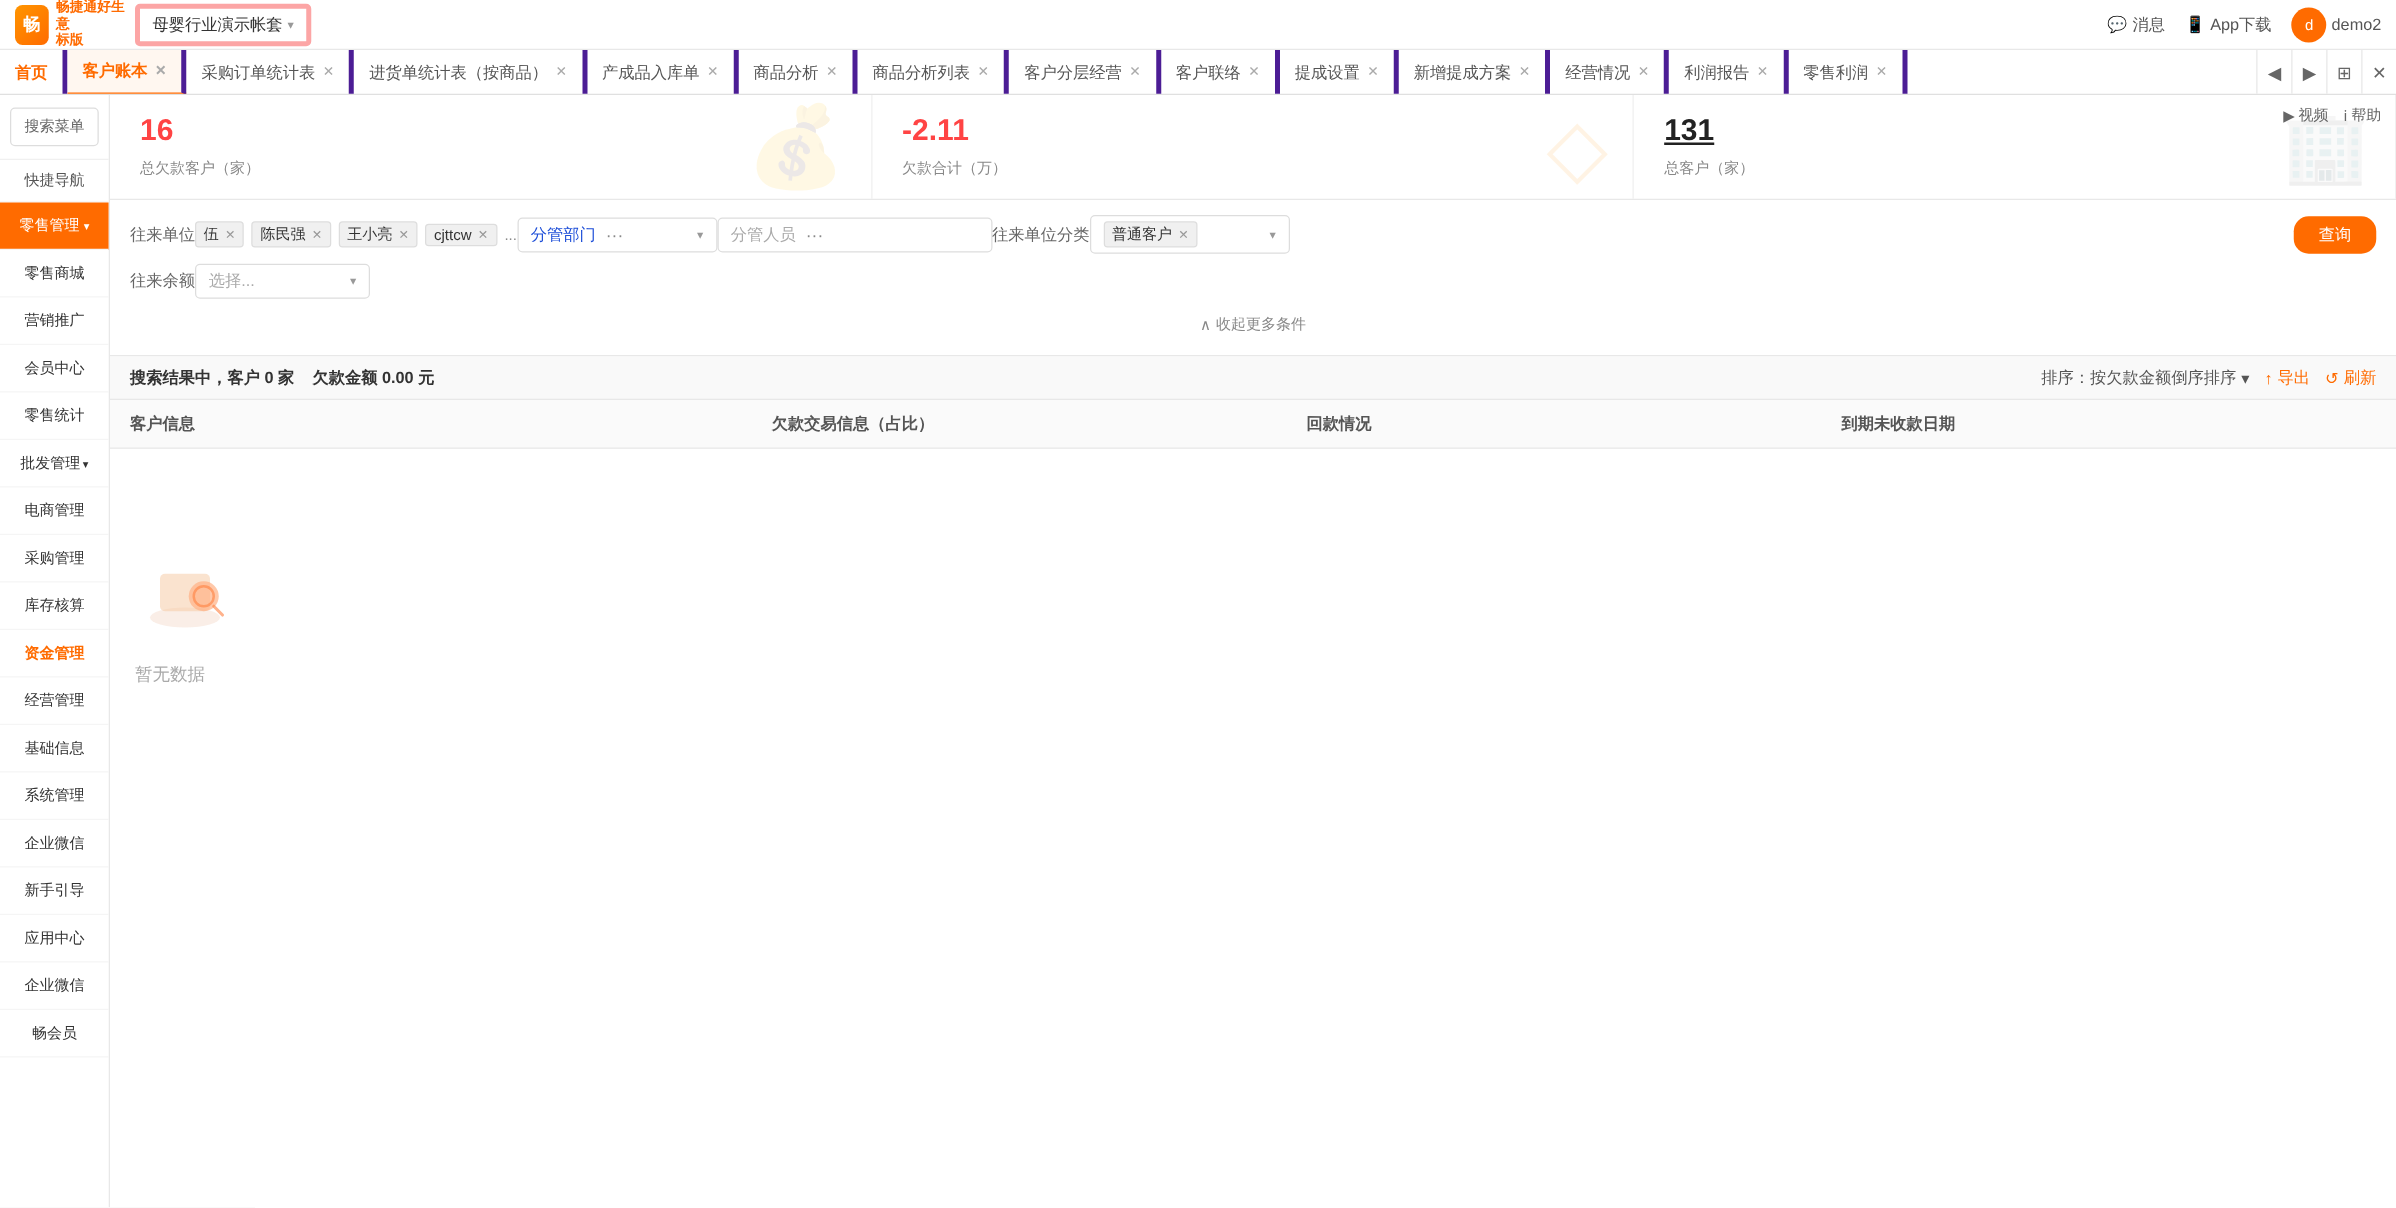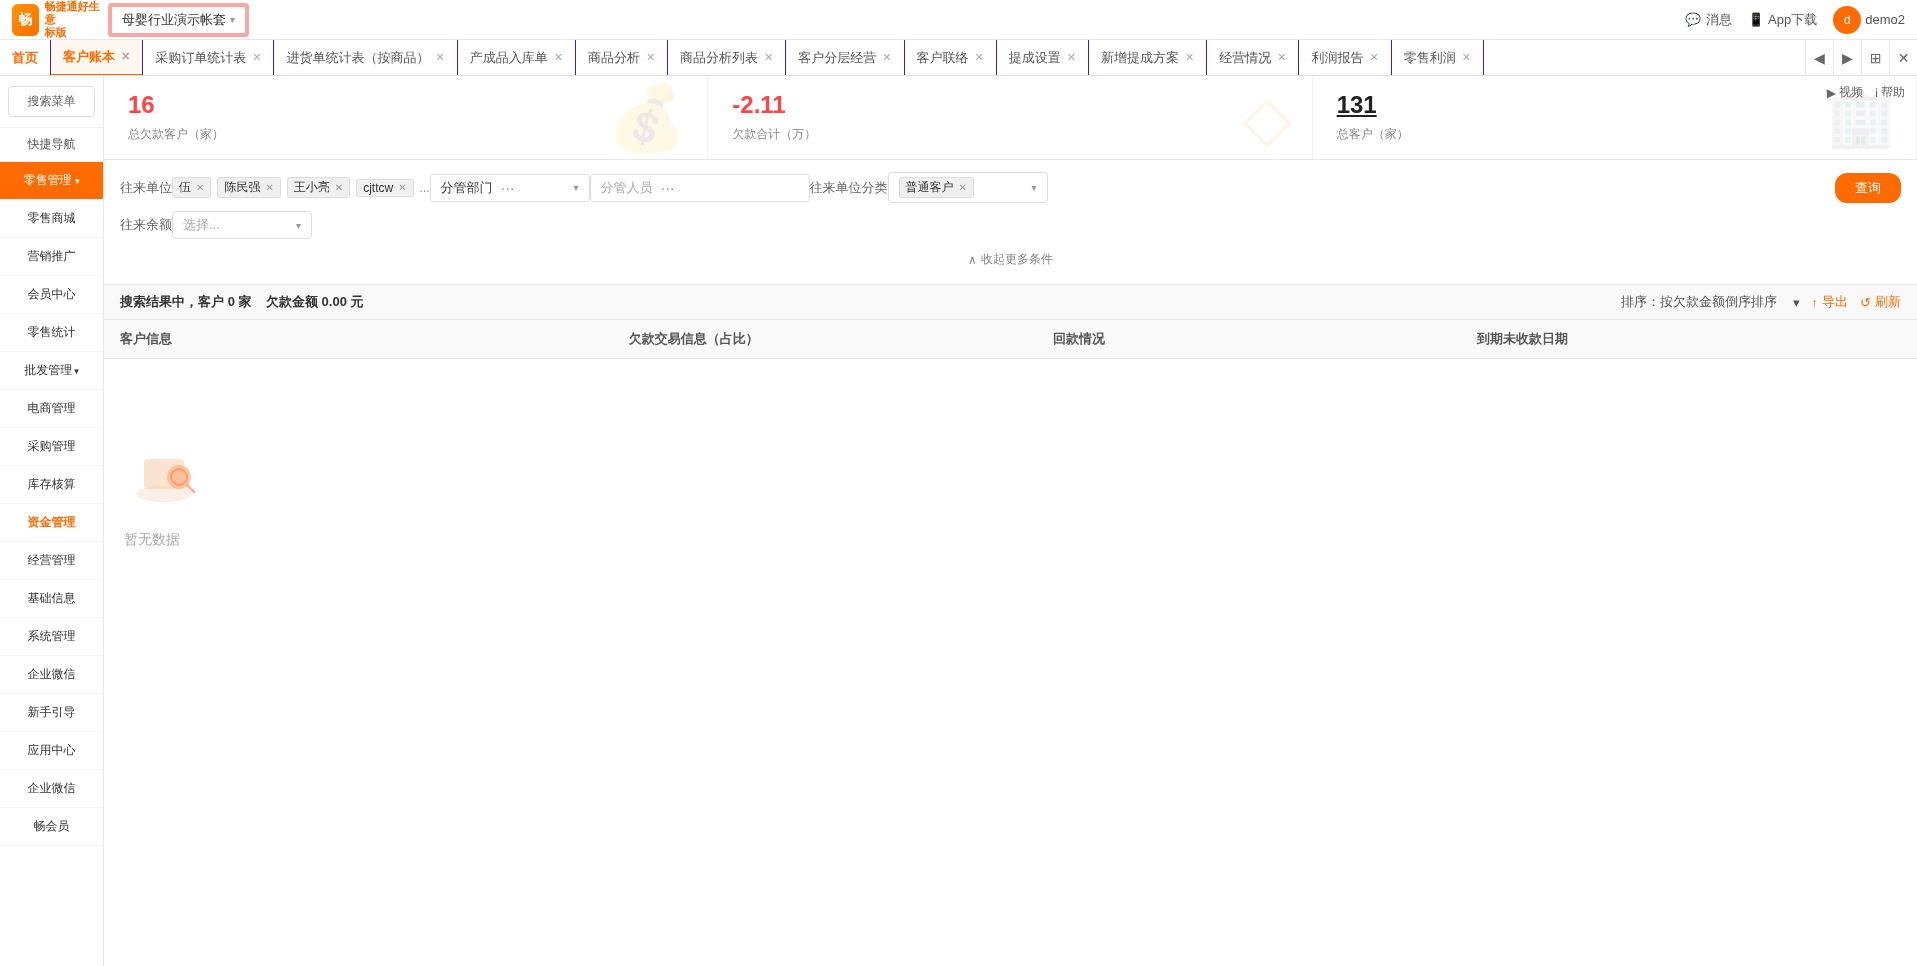--- a/index.html
+++ b/index.html
@@ -12,32 +12,32 @@
     .logo-text { font-size: 11px; color: #333; line-height: 1.2; }
     .logo-text span { display: block; color: #ff6b00; font-weight: bold; }
     .company-select { display: flex; align-items: center; gap: 4px; padding: 4px 10px; border: 4px solid #fca5a5; border-radius: 4px; cursor: pointer; font-size: 13px; color: #333; background: #fff; margin-left: 8px; }
     .company-select .arrow { color: #999; font-size: 10px; }
     .top-right { margin-left: auto; display: flex; align-items: center; gap: 16px; }
     .top-right-item { display: flex; align-items: center; gap: 4px; cursor: pointer; font-size: 13px; color: #555; }
     .avatar { width: 28px; height: 28px; border-radius: 50%; background: #ff6b00; display: flex; align-items: center; justify-content: center; color: #fff; font-size: 12px; }
 
     
     .nav-tabs { display: flex; align-items: center; background: #fff; border-bottom: 1px solid #e0e0e0; padding: 0; height: 36px; flex-shrink: 0; overflow: hidden; }
-    .nav-tab { display: flex; align-items: center; padding: 0 12px; height: 36px; font-size: 13px; color: #555; cursor: pointer; border-right: 1px solid #4c1d95; white-space: nowrap; gap: 4px; flex-shrink: 0; }
+    .nav-tab { display: flex; align-items: center; padding: 0 12px; height: 36px; font-size: 13px; color: #555; cursor: pointer; border-right: 4px solid #4c1d95; white-space: nowrap; gap: 4px; flex-shrink: 0; }
     .nav-tab.home { color: #ff6b00; font-weight: bold; }
     .nav-tab.active { background: #fff7f0; color: #ff6b00; font-weight: bold; border-bottom: 2px solid #ff6b00; }
     .nav-tab .close { color: #aaa; font-size: 11px; cursor: pointer; margin-left: 2px; }
     .nav-arrows { display: flex; align-items: center; margin-left: auto; }
     .nav-arrow-btn { width: 28px; height: 36px; display: flex; align-items: center; justify-content: center; cursor: pointer; color: #666; font-size: 14px; border-left: 1px solid #e8e8e8; }
 
     
     .main-layout { display: flex; flex: 1; overflow: hidden; }
 
     
-    .sidebar { width: 104px; background: #fff; border-right: 1px solid #e8e8e8; display: flex; flex-direction: column; overflow-y: auto; flex-shrink: 0; }
+    .sidebar { width: 88px; background: #fff; border-right: 1px solid #e8e8e8; display: flex; flex-direction: column; overflow-y: auto; flex-shrink: 0; }
     .sidebar-search { padding: 10px 8px; border-bottom: 1px solid #f0f0f0; }
     .sidebar-search-btn { width: 100%; padding: 6px 4px; background: #fff; border: 1px solid #ddd; border-radius: 4px; font-size: 12px; color: #666; text-align: center; cursor: pointer; }
     .sidebar-nav-btn { padding: 8px 4px; text-align: center; font-size: 12px; color: #555; cursor: pointer; border-bottom: 1px solid #f5f5f5; }
     .sidebar-item { padding: 10px 4px; text-align: center; font-size: 12px; color: #333; cursor: pointer; border-bottom: 1px solid #f5f5f5; }
     .sidebar-item.active { color: #fff; background: #ff6b00; }
     .sidebar-item.has-arrow { display: flex; align-items: center; justify-content: center; gap: 2px; }
 
     
     .content { flex: 1; overflow-y: auto; background: #f5f5f5; display: flex; flex-direction: column; }
 
@@ -65,21 +65,21 @@
     .filter-more-dots { color: #888; cursor: pointer; font-size: 14px; margin-left: 4px; }
     .query-btn { padding: 6px 20px; background: #ff6b00; color: #fff; border: none; border-radius: 12px; cursor: pointer; font-size: 13px; margin-left: auto; }
     .collapse-row { display: flex; justify-content: center; padding: 4px 0; }
     .collapse-btn { display: flex; align-items: center; gap: 4px; color: #888; font-size: 12px; cursor: pointer; }
 
     
     .result-bar { display: flex; align-items: center; background: #f9f9f9; border-bottom: 1px solid #e8e8e8; padding: 8px 16px; flex-shrink: 0; }
     .result-info { font-size: 13px; color: #555; }
     .result-info span { color: #333; font-weight: bold; }
     .result-actions { margin-left: auto; display: flex; align-items: center; gap: 12px; font-size: 13px; color: #555; }
-    .result-sort { display: flex; align-items: center; gap: 16px; cursor: pointer; }
+    .result-sort { display: flex; align-items: center; gap: 4px; cursor: pointer; }
     .result-action-btn { display: flex; align-items: center; gap: 4px; cursor: pointer; color: #ff6b00; }
 
     
     .table-container { background: #fff; flex: 1; }
     .table-header { display: flex; align-items: center; padding: 10px 16px; border-bottom: 1px solid #e8e8e8; background: #fafafa; }
     .table-col { flex: 1; font-size: 13px; color: #555; font-weight: bold; }
     .table-col:first-child { flex: 1.2; }
     .empty-state { display: flex; flex-direction: column; align-items: flex-start; justify-content: center; padding: 80px 20px; }
     .empty-icon { width: 80px; height: 80px; position: relative; }
     .empty-text { font-size: 14px; color: #aaa; margin-top: 12px; }
@@ -256,21 +256,21 @@
           <span class="tag-x">
             王小亮 <span class="x">✕</span>
           </span>
           <span class="tag-x">
             cjttcw <span class="x">✕</span>
           </span>
           <span class="filter-more">...</span>
         </div>
 
         <div class="filter-select">
-          <span style="color:#404040;">分管部门</span>
+          <span style="color:#1d4ed8;">分管部门</span>
           <span class="filter-more-dots">···</span>
           <span class="arrow">▾</span>
         </div>
 
         <div class="filter-select filter-select-wide">
           <span style="color:#aaa;">分管人员</span>
           <span class="filter-more-dots">···</span>
         </div>
 
         <span class="filter-label">往来单位分类</span>

